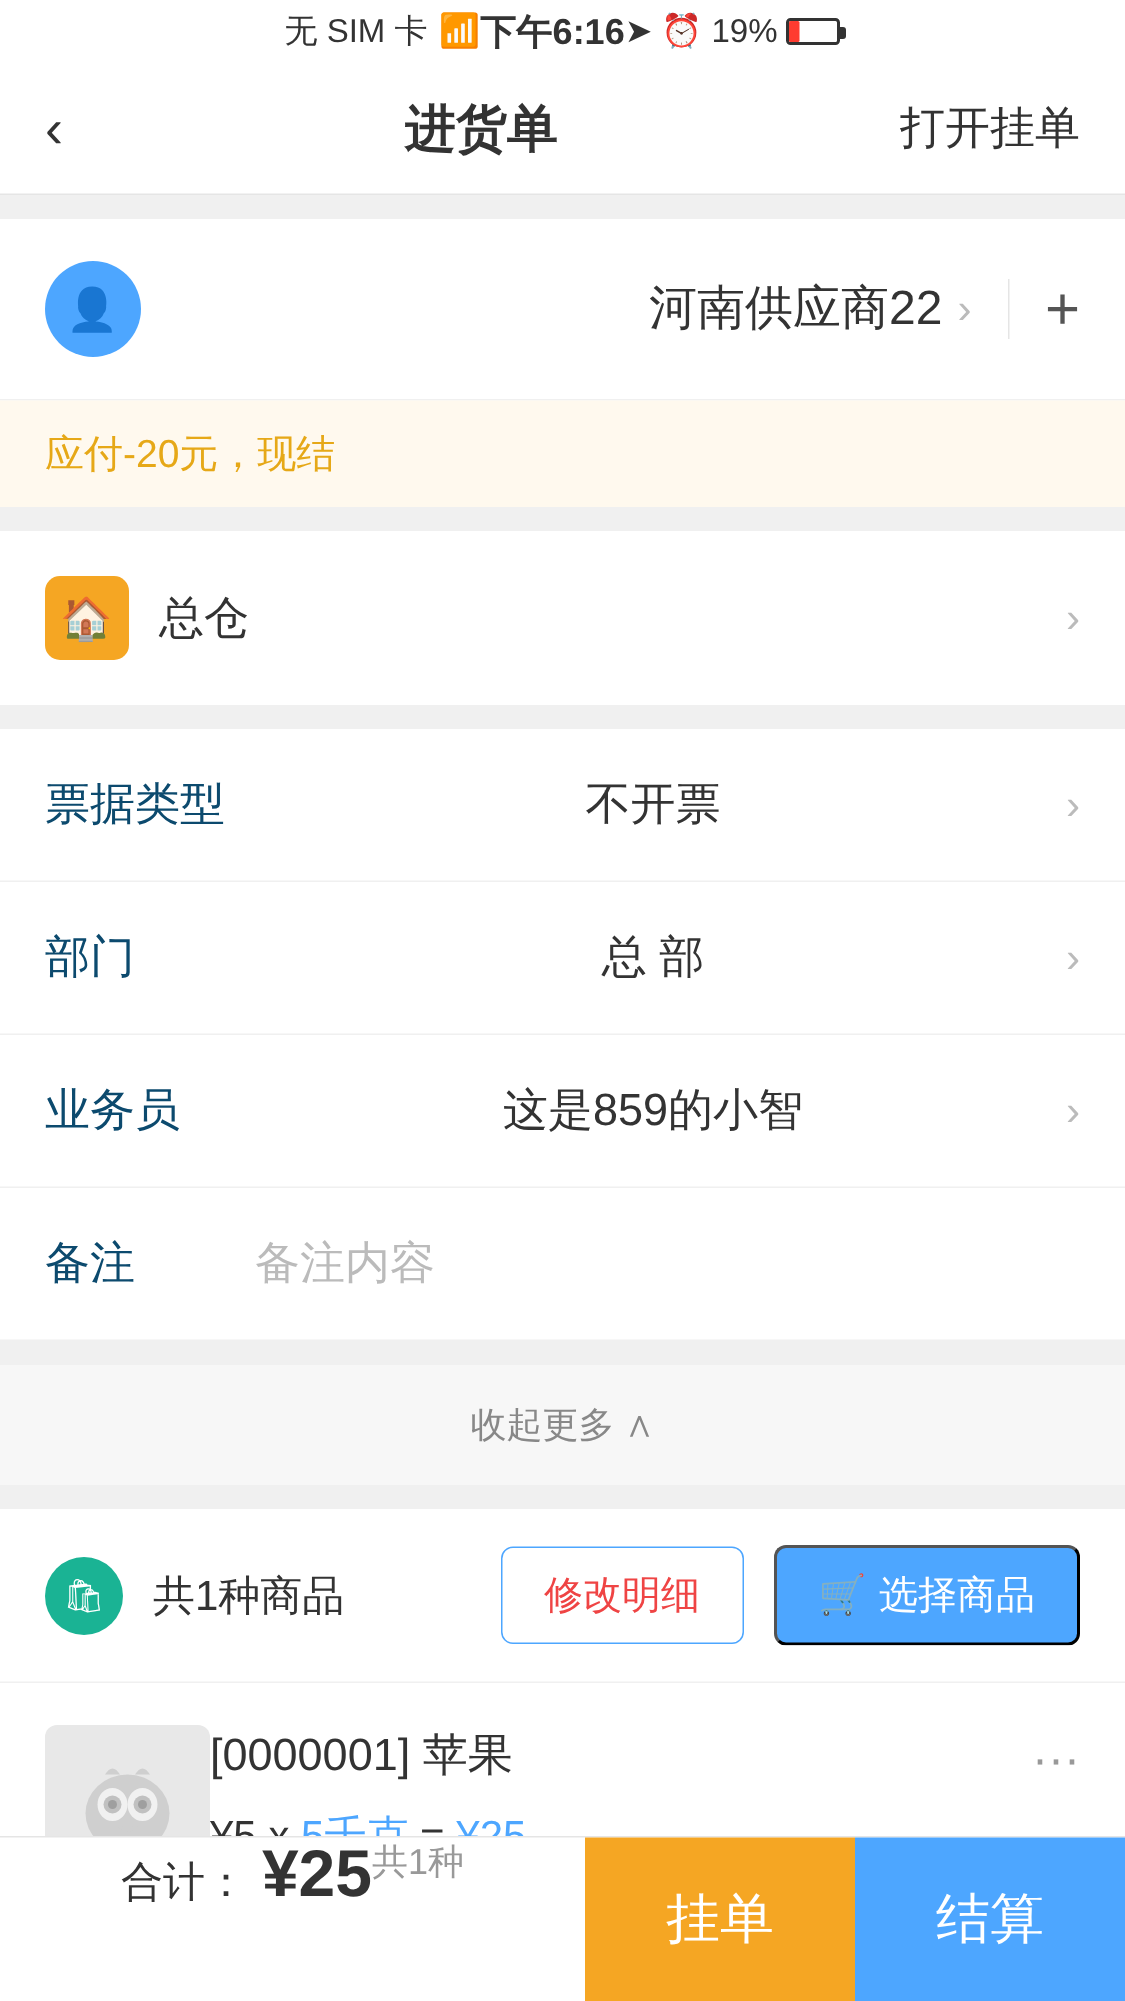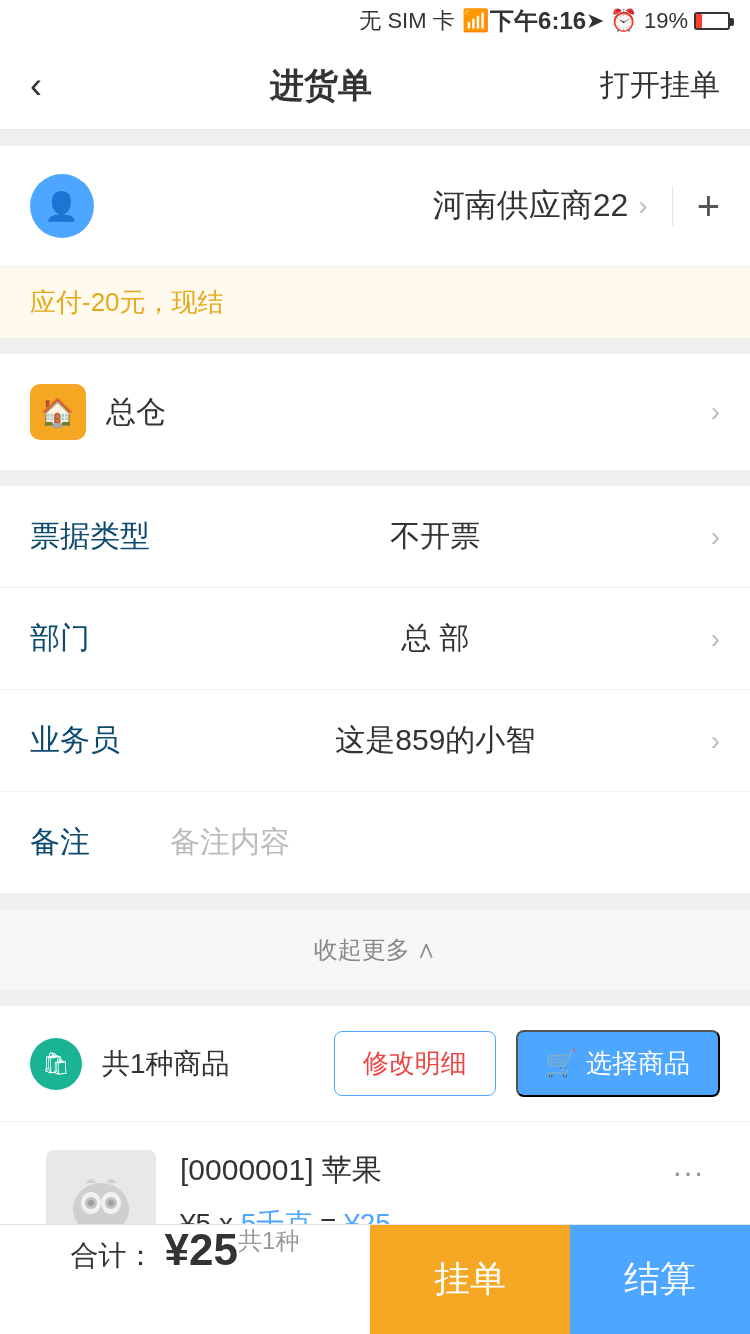--- a/index.html
+++ b/index.html
@@ -11,21 +11,21 @@
       background: #f0f0f0;
       font-size: 28px;
       color: #333;
     }
     
     .status-bar {
       height: 42px;
       background: #fff;
       display: flex;
       align-items: center;
-      justify-content: flex-end;
+      justify-content: center;
       padding: 0 20px;
       font-size: 22px;
     }
     .status-left { display: flex; align-items: center; gap: 8px; }
     .status-center { font-weight: 600; font-size: 24px; }
     .status-right { display: flex; align-items: center; gap: 6px; font-size: 22px; }
     .battery-icon {
       width: 36px; height: 18px; border: 2px solid #333; border-radius: 3px; position: relative; display: inline-block;
     }
     .battery-icon::after {
@@ -183,24 +183,23 @@
       background: #4da6ff;
       display: flex;
       align-items: center;
       gap: 8px;
       cursor: pointer;
     }
 
     
     .product-card {
       background: #fff;
-      padding: 28px 46px;
+      padding: 28px 30px;
       display: flex;
       align-items: flex-start;
-      gap: 24px;
       margin-bottom: 16px;
     }
     .product-thumb {
       width: 110px; height: 110px; background: #e8e8e8; border-radius: 8px;
       display: flex; align-items: center; justify-content: center;
       flex-shrink: 0; overflow: hidden;
     }
     .owl-icon {
       width: 80px; height: 80px; opacity: 0.4;
     }
@@ -232,21 +231,21 @@
     }
     .total-row {
       display: flex;
       align-items: baseline;
       gap: 10px;
     }
     .total-label { font-size: 28px; color: #333; }
     .total-amount { font-size: 44px; font-weight: 600; color: #333; }
     .total-count { font-size: 24px; color: #999; }
     .bottom-hang {
-      width: 200px;
+      width: 180px;
       background: #f5a623;
       display: flex;
       align-items: center;
       justify-content: center;
       font-size: 36px;
       color: #fff;
       cursor: pointer;
     }
     .bottom-checkout {
       width: 180px;

